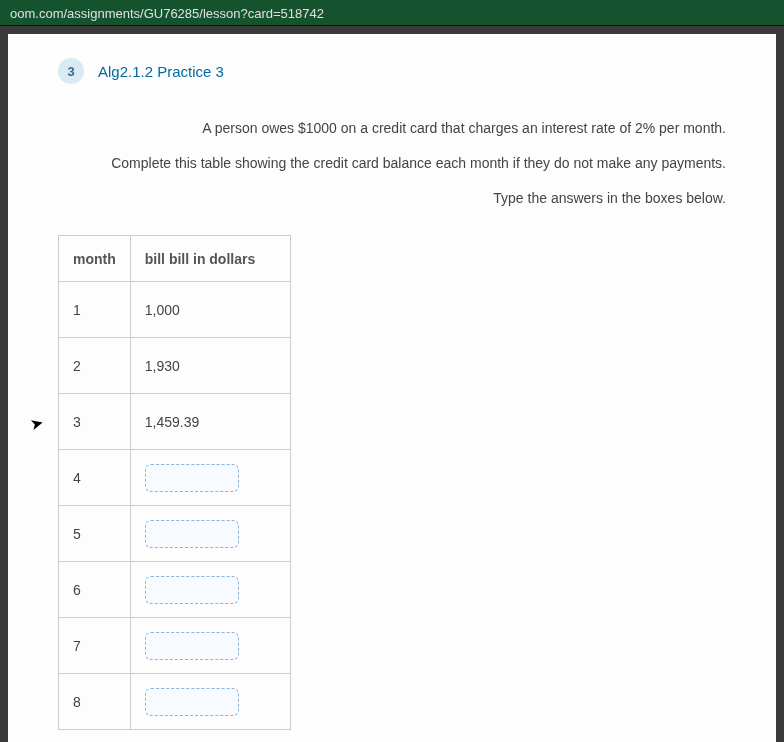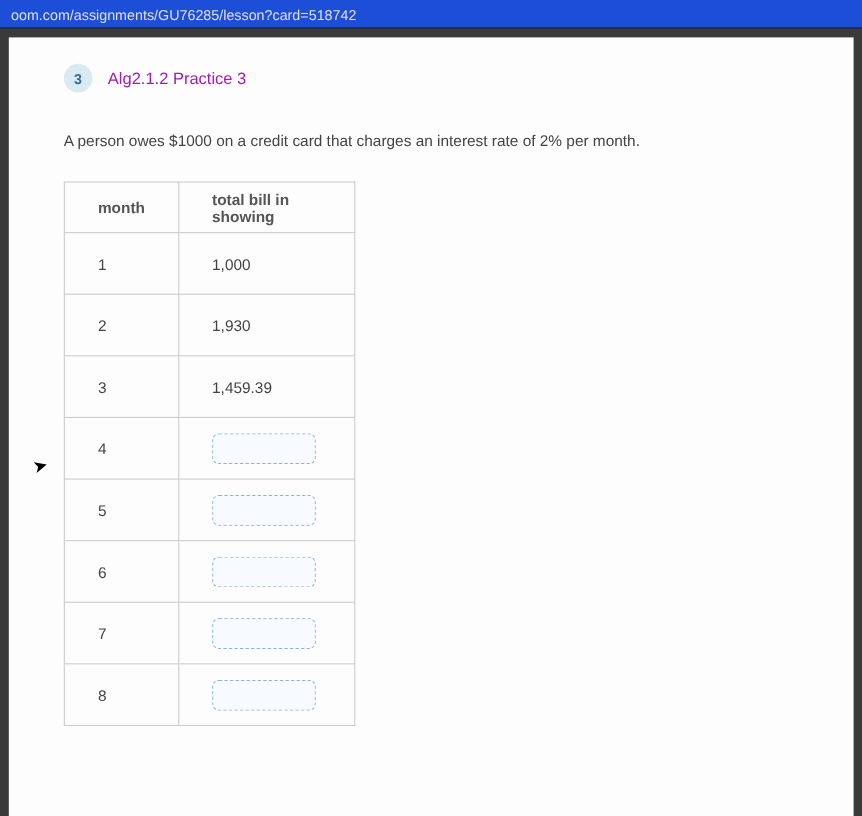--- a/index.html
+++ b/index.html
@@ -5,21 +5,21 @@
   * { box-sizing: border-box; margin: 0; padding: 0; }
   body {
     font-family: Arial, Helvetica, sans-serif;
     background: #1a1a1a;
     width: 784px;
     height: 742px;
     overflow: hidden;
     position: relative;
   }
   .url-bar {
-    background: #1d4ed8;
+    background: #14532d;
     color: #e0e0e0;
     font-size: 13px;
     padding: 6px 10px;
     height: 26px;
     border-bottom: 1px solid #111;
   }
   .page-outer {
     background: #3a3a3a;
     padding: 8px 8px 0 8px;
     height: calc(100% - 26px);
@@ -43,40 +43,40 @@
     border-radius: 50%;
     background: #d8eaf2;
     color: #3a6b8a;
     font-size: 13px;
     font-weight: 600;
     display: flex;
     align-items: center;
     justify-content: center;
   }
   .lesson-title {
-    color: #a21caf;
+    color: #0369a1;
     font-size: 15px;
   }
   .instructions {
     color: #444;
     font-size: 14px;
     line-height: 1.5;
     margin-bottom: 26px;
   }
-  .instructions p { margin-bottom: 14px; }
+  .instructions p { margin-bottom: 14px; text-align: right; }
   table.data {
     border-collapse: collapse;
     border: 1px solid #ccc;
     font-size: 14px;
     color: #444;
   }
   table.data th, table.data td {
     border: 1px solid #ccc;
     text-align: left;
-    padding: 0 30px;
+    padding: 0 14px;
     font-weight: 400;
   }
   table.data th {
     height: 46px;
     font-weight: 600;
     color: #555;
   }
   table.data td.month-col {
     width: 70px;
     height: 56px;
@@ -118,27 +118,29 @@
 
     <div class="lesson-header">
       <div class="lesson-badge">
         <span>3</span>
       </div>
       <div class="lesson-title">Alg2.1.2 Practice 3</div>
     </div>
 
     <div class="instructions">
       <p>A person owes $1000 on a credit card that charges an interest rate of 2% per month.</p>
+      <p>Complete this table showing the credit card balance each month if they do not make any payments.</p>
+      <p>Type the answers in the boxes below.</p>
     </div>
 
     <table class="data">
       <thead>
         <tr>
           <th>month</th>
-          <th>total bill in showing</th>
+          <th>bill bill in dollars</th>
         </tr>
       </thead>
       <tbody>
         <tr>
           <td class="month-col">1</td>
           <td class="val-col">1,000</td>
         </tr>
         <tr>
           <td class="month-col">2</td>
           <td class="val-col">1,930</td>

